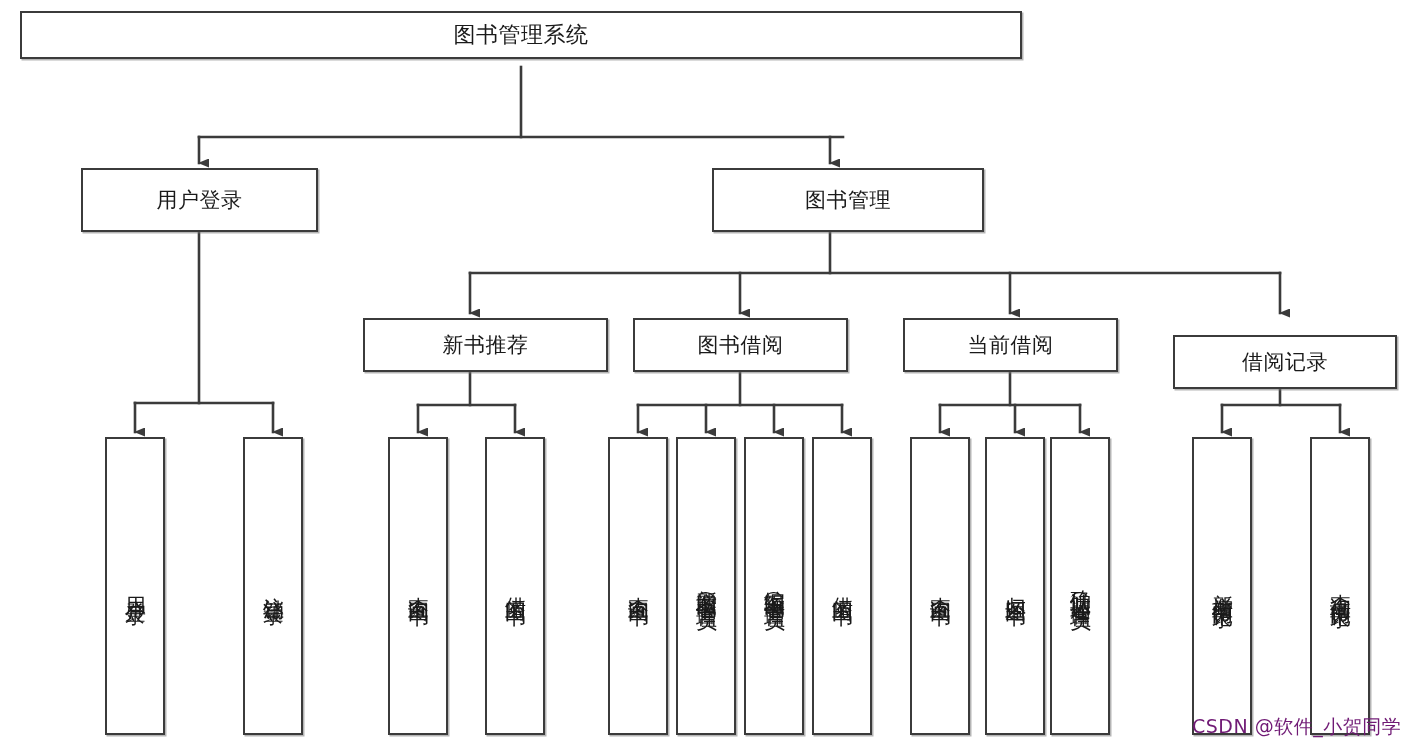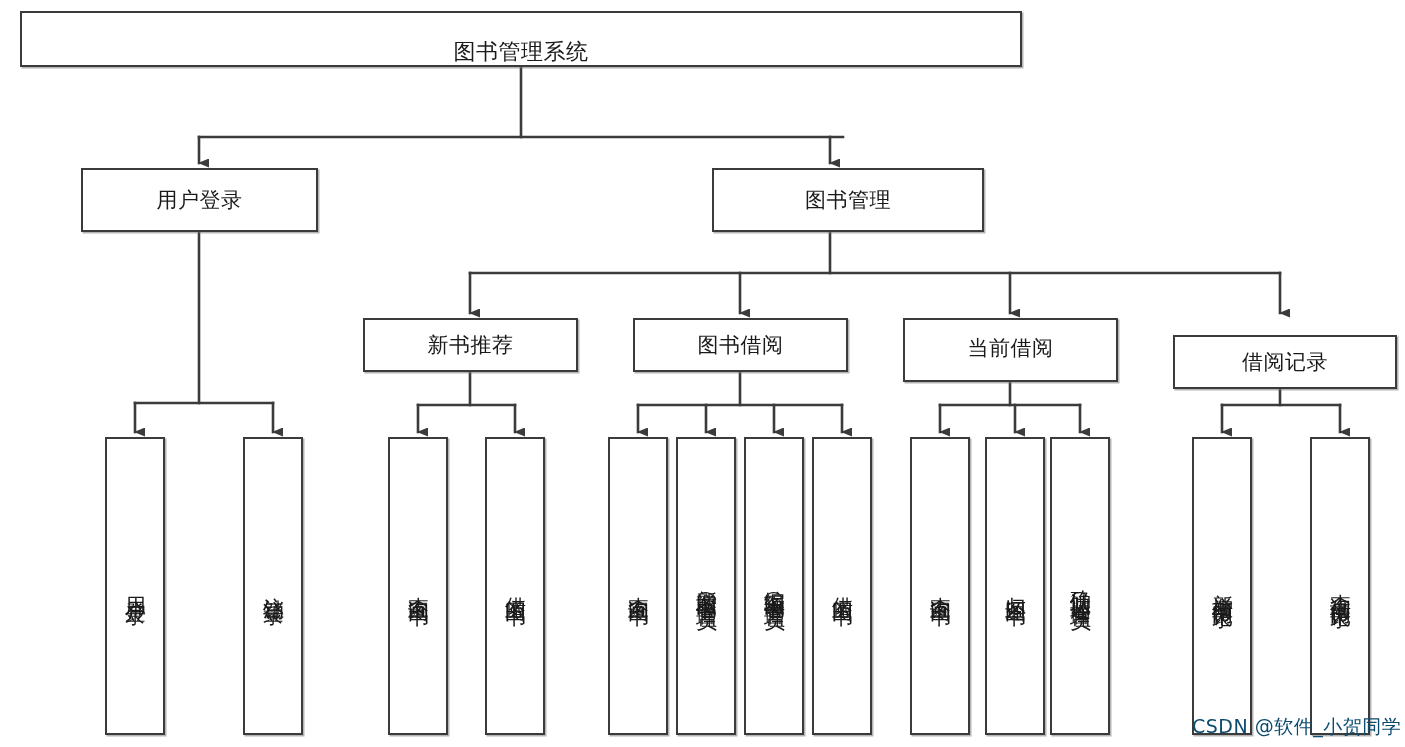--- a/index.html
+++ b/index.html
@@ -65,21 +65,21 @@
     white-space: nowrap;
     width: 100%;
     height: 100%;
     display: flex;
     align-items: center;
     justify-content: center;
   }
   .watermark {
     position: absolute;
     font-size: 19px;
-    color: #0c4a6e;
+    color: #701a75;
     white-space: nowrap;
     letter-spacing: 0.5px;
   }
 </style>
 </head>
 <body>
 
 <div id="canvas">
 
   <svg class="edges" viewBox="0 0 1405 747" xmlns="http://www.w3.org/2000/svg">
@@ -126,38 +126,38 @@
       <path d="M1015,405 L1015,432" marker-end="url(#arrow)"></path>
       <path d="M1080,405 L1080,432" marker-end="url(#arrow)"></path>
 
       <path d="M1280,372 L1280,405"></path>
       <path d="M1222,405 L1340,405"></path>
       <path d="M1222,405 L1222,432" marker-end="url(#arrow)"></path>
       <path d="M1340,405 L1340,432" marker-end="url(#arrow)"></path>
     </g>
   </svg>
 
-  <div class="node h root" style="left:20px; top:11px; width:1002px; height:56px;align-items:flex-end;">
+  <div class="node h root" style="left:20px; top:11px; width:1002px; height:48px;">
     <span class="label">图书管理系统</span>
   </div>
 
   <div class="node h" style="left:81px; top:168px; width:237px; height:64px;">
     <span class="label">用户登录</span>
   </div>
   <div class="node h" style="left:712px; top:168px; width:272px; height:64px;">
     <span class="label">图书管理</span>
   </div>
 
-  <div class="node h" style="left:363px; top:318px; width:215px; height:54px;">
+  <div class="node h" style="left:363px; top:318px; width:245px; height:54px;">
     <span class="label">新书推荐</span>
   </div>
   <div class="node h" style="left:633px; top:318px; width:215px; height:54px;align-items:center;">
     <span class="label">图书借阅</span>
   </div>
-  <div class="node h" style="left:903px; top:318px; width:215px; height:64px;font-family:Liberation Mono, monospace;">
+  <div class="node h" style="left:903px; top:318px; width:215px; height:54px;">
     <span class="label">当前借阅</span>
   </div>
   <div class="node h" style="left:1173px; top:335px; width:224px; height:54px;">
     <span class="label">借阅记录</span>
   </div>
 
   <div class="node v" style="left:105px; top:437px; width:60px; height:298px;">
     <span class="label">用户登录</span>
   </div>
   <div class="node v" style="left:243px; top:437px; width:60px; height:298px;">

